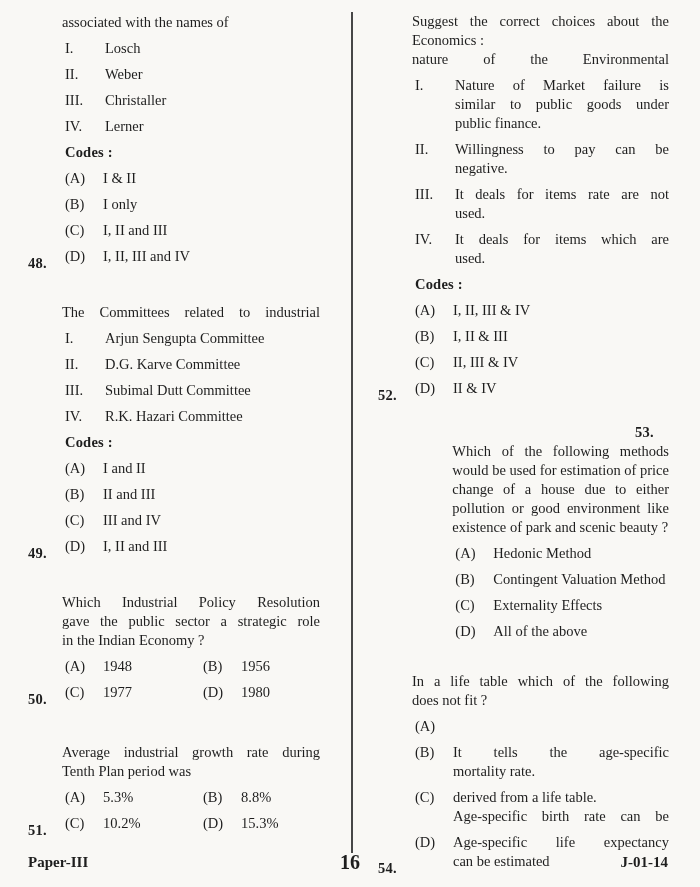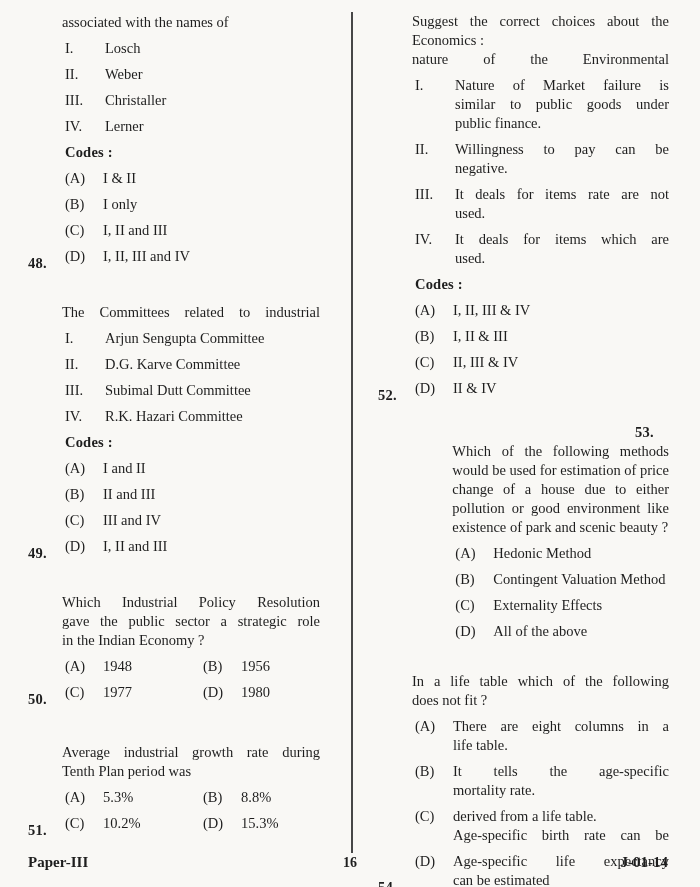--- a/index.html
+++ b/index.html
@@ -33,21 +33,21 @@
 
   .opts-2col { display:grid; grid-template-columns:138px 1fr; padding-left:3px; }
   .opts-2col .opt { padding-left:0; }
 
   .mb30 { margin-bottom:30px; }
   .mb34 { margin-bottom:34px;font-family:Liberation Serif, serif; }
   .mb18 { margin-bottom:18px; }
   .mb24 { margin-bottom:24px;flex-direction:column; }
 
   .footer { position:absolute; top:853px; left:0; width:700px; height:22px; font-weight:bold; font-size:15px; }
-  .fcenter { position:absolute; left:0; width:700px; text-align:center; font-size:14px; }
+  .fcenter { position:absolute; left:0; width:700px; text-align:center; font-size:20px; }
   .fleft   { position:absolute; left:28px; }
   .fright  { position:absolute; right:32px; }
 </style>
 </head>
 <body>
 
 <div class="page">
   <div class="divider"></div>
 
   <div class="col col-left">
@@ -348,24 +348,20 @@
 
     <section class="question">
       <div class="qnum">54.</div>
       <div class="qbody">
         <div class="stem">
             <span class="ln j">In a life table which of the following</span>
             <span class="ln l">does not fit ?</span>
           </div>
         <div class="opt">
           <span class="olab">(A)</span>
-          <span class="otext">
-              <span class="ln j">There are eight columns in a</span>
-              <span class="ln l">life table.</span>
-            </span>
         </div>
         <div class="opt">
           <span class="olab">(B)</span>
           <span class="otext">
               <span class="ln j">It tells the age-specific</span>
               <span class="ln l">mortality rate.</span>
             </span>
         </div>
         <div class="opt">
           <span class="olab">(C)</span>

